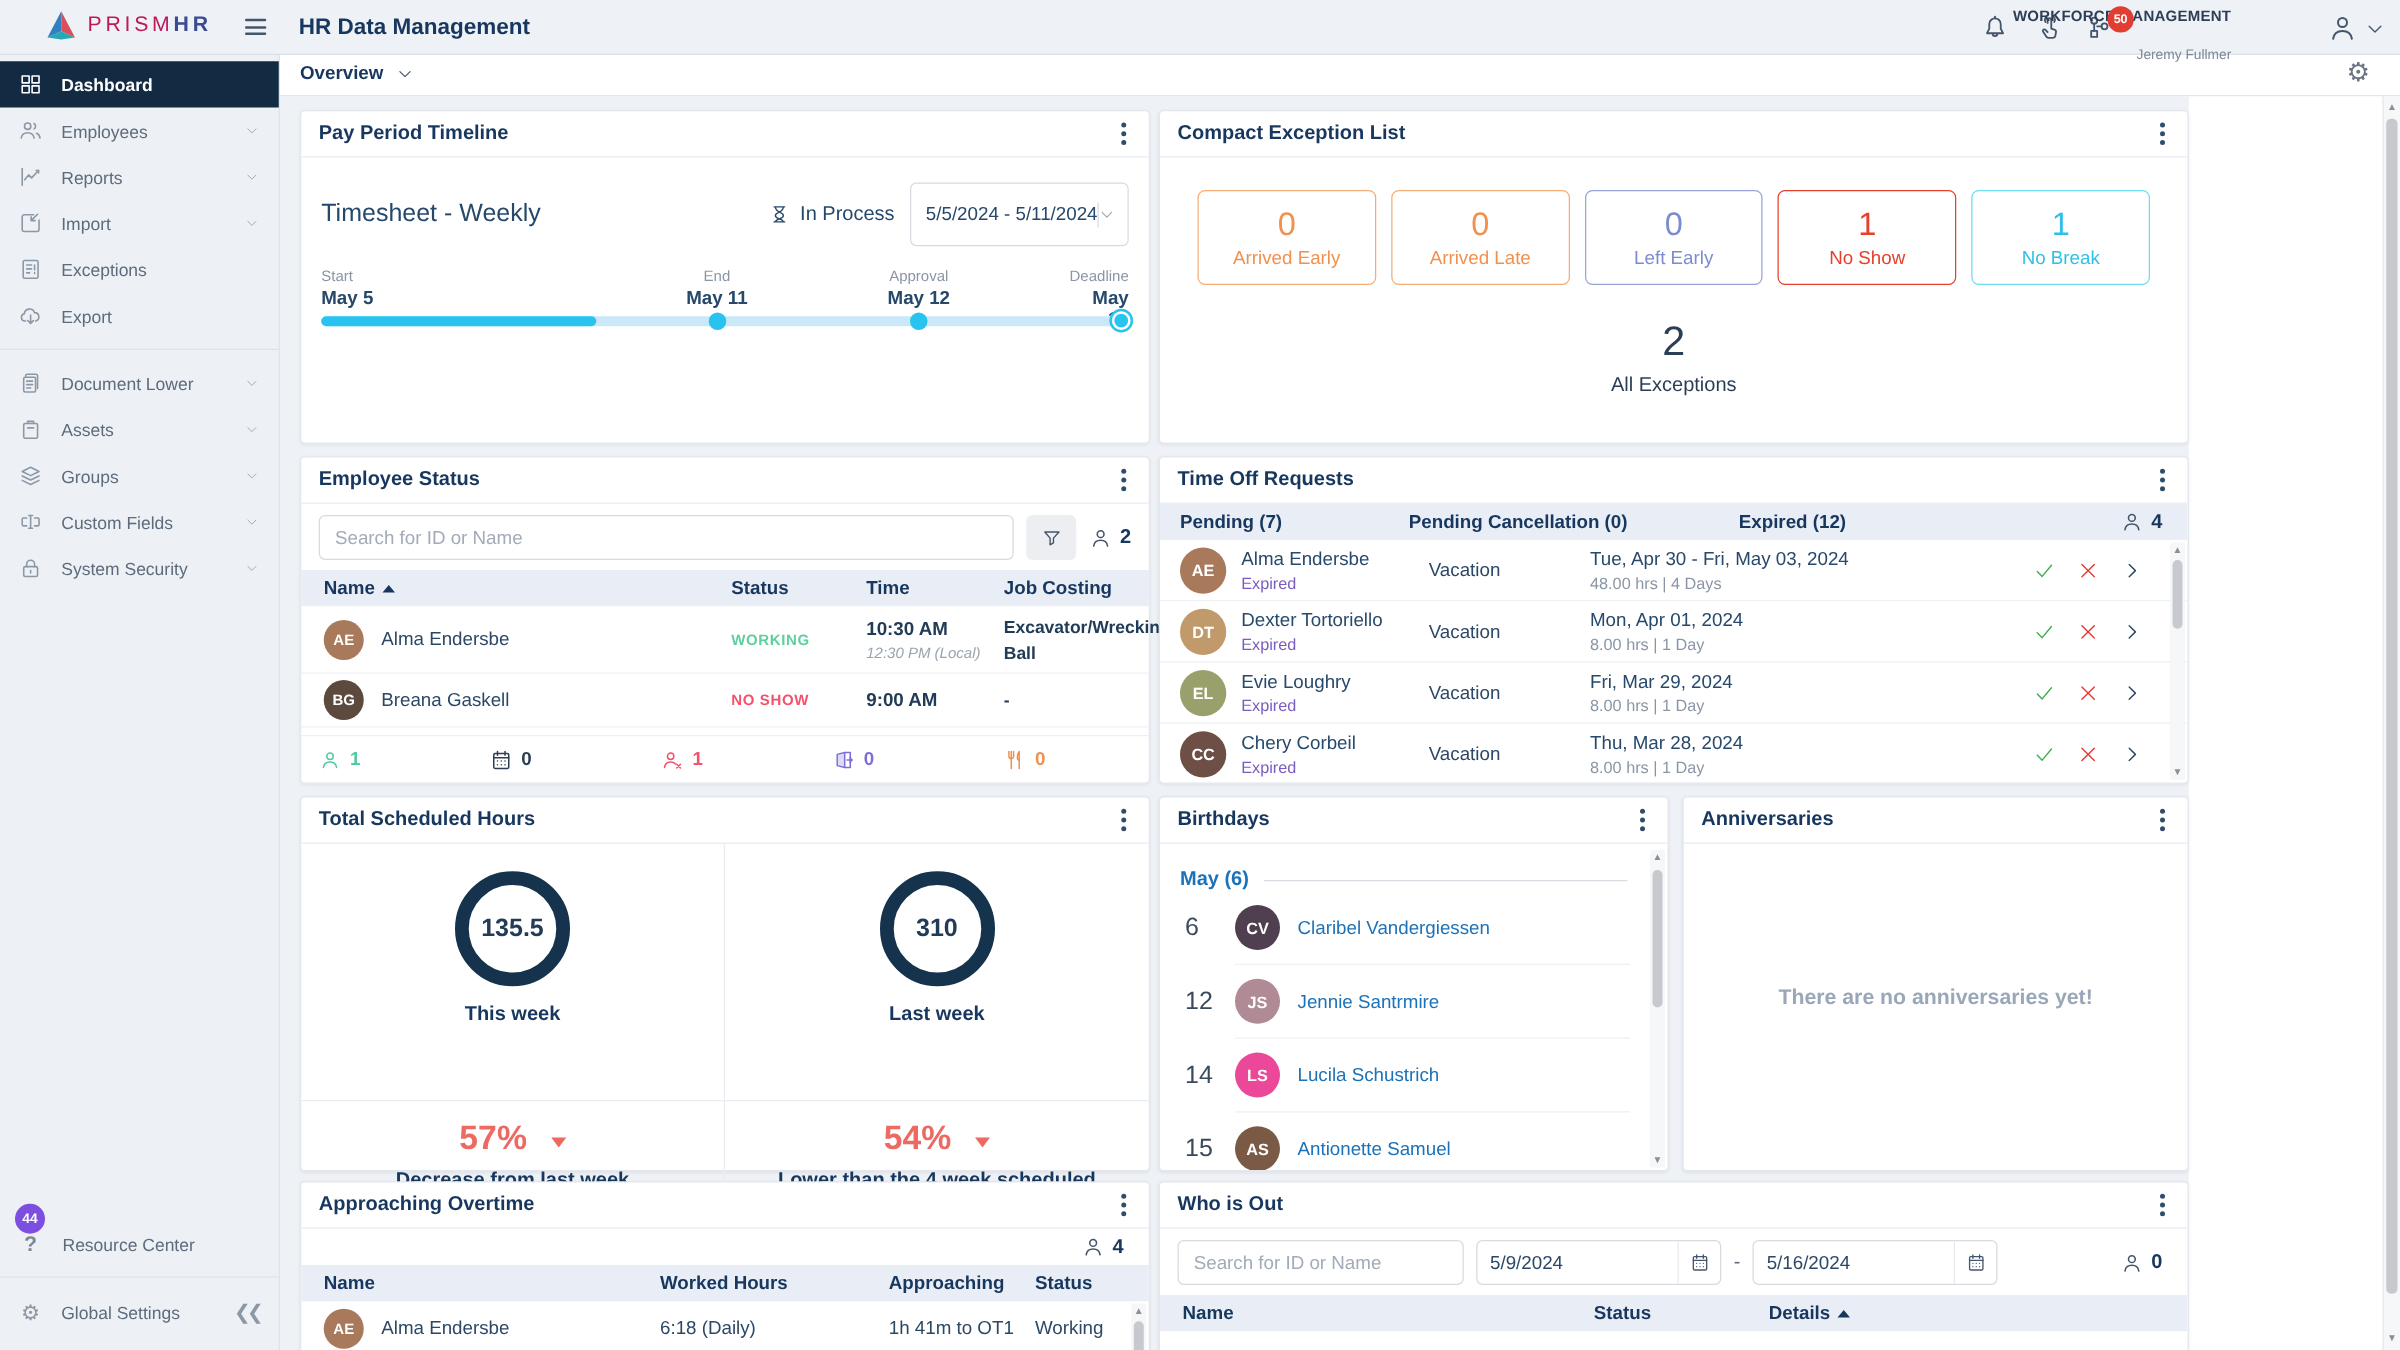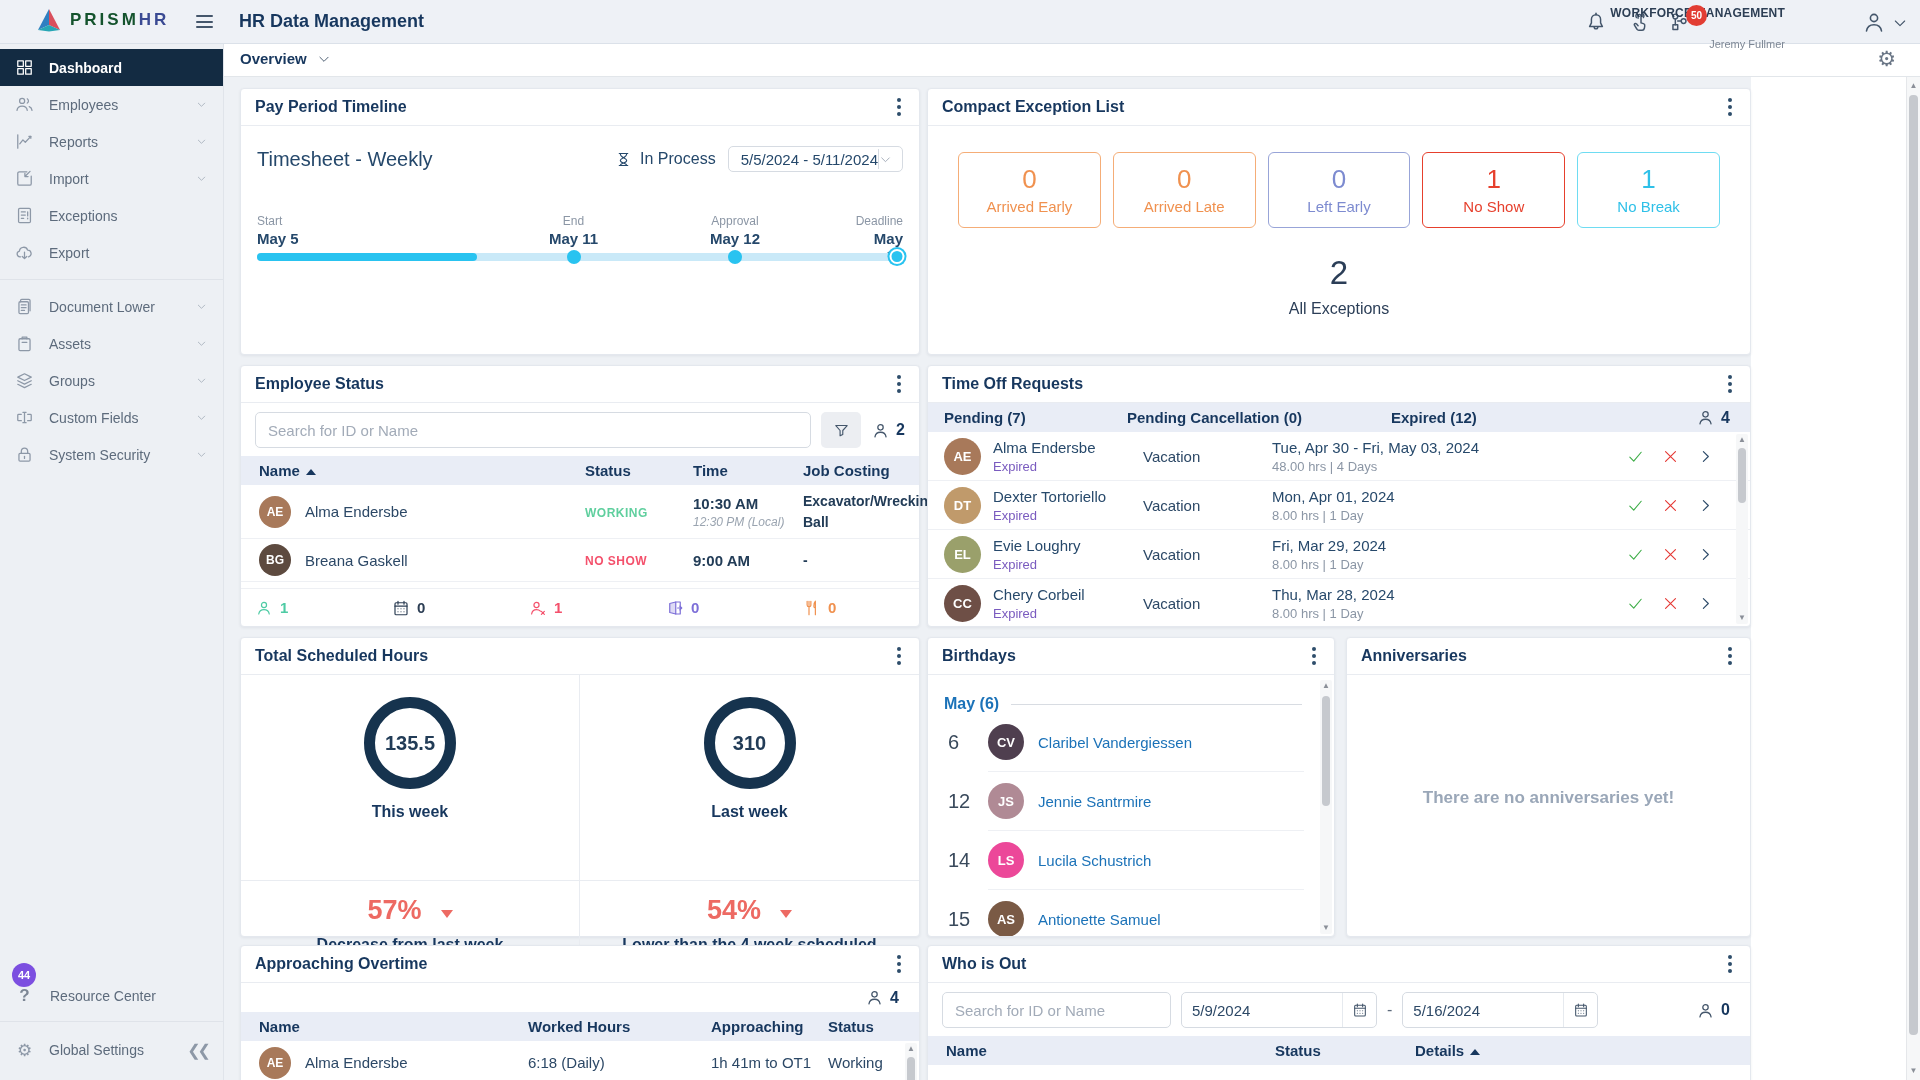--- a/index.html
+++ b/index.html
@@ -3,21 +3,21 @@
 <meta charset="utf-8">
 <style>
   *{box-sizing:border-box;margin:0;padding:0}
   html,body{width:1920px;height:1080px;overflow:hidden}
   body{font-family:"Liberation Sans",sans-serif;background:#fff;position:relative;color:#2c4866}
   svg.ic{fill:none;stroke:currentColor;stroke-width:1.6;stroke-linecap:round;stroke-linejoin:round}
 
   
   .topbar{position:absolute;left:0;top:0;width:1920px;height:44px;background:#eef1f6;border-bottom:1px solid #dbe1e9;z-index:30}
   .logo{position:absolute;left:36px;top:8px;display:flex;align-items:center;gap:8px}
-  .logo .prism{font-size:17px;letter-spacing:3px;color:#14532d;font-weight:700}
+  .logo .prism{font-size:17px;letter-spacing:3px;color:#be185d;font-weight:400}
   .logo .hr{font-size:17px;letter-spacing:3px;color:#3a4a93;font-weight:bold;margin-left:-8px}
   .hamburger{position:absolute;left:196px;top:13px;width:17px;height:17px;display:flex;flex-direction:column;justify-content:space-between;padding:2px 0;cursor:pointer}
   .hamburger span{display:block;height:2px;background:#44566b;border-radius:1px}
   .apptitle{position:absolute;left:239px;top:11px;font-size:18px;font-weight:bold;color:#17375e}
   .tb-ic{position:absolute;top:11px;width:22px;height:22px;color:#44566b;cursor:pointer}
   .tb-badge{position:absolute;left:1686px;top:5px;min-width:21px;height:21px;border-radius:11px;background:#e23d33;color:#fff;font-size:10px;font-weight:bold;display:flex;align-items:center;justify-content:center;padding:0 4px;z-index:2}
   .tb-org{position:absolute;right:135px;top:6px;text-align:right}
   .tb-org .org{font-size:12px;font-weight:bold;color:#2c3e54;letter-spacing:.2px}
   .tb-org .usr{font-size:11px;color:#7d8795;margin-top:18px}
 
@@ -53,21 +53,21 @@
   .card-title{font-size:16px;font-weight:bold;color:#17375e}
   .kebab{display:flex;flex-direction:column;gap:3px;padding:4px;cursor:pointer}
   .kebab i{width:4px;height:4px;border-radius:50%;background:#2e4d6b}
 
   
   .pp-row{display:flex;align-items:center;justify-content:space-between;padding:20px 16px 0 16px}
   .pp-sheet{font-size:20px;color:#25486b}
   .pp-right{display:flex;align-items:center;gap:12px}
   .pp-status{display:flex;align-items:center;gap:8px;font-size:16px;color:#25486b}
   .pp-status svg{width:17px;height:17px;color:#25486b}
-  .pp-select{display:flex;align-items:center;border:1px solid #d6dbe2;border-radius:5px;height:26px;padding:0 10px 0 12px;font-size:15px;color:#25486b;cursor:pointer}
+  .pp-select{display:flex;align-items:center;border:1px solid #d6dbe2;border-radius:5px;height:51px;padding:0 10px 0 12px;font-size:15px;color:#25486b;cursor:pointer}
   .pp-select .vr{width:1px;height:20px;background:#d6dbe2}
   .pp-select svg{width:13px;height:13px;color:#9aa4b1}
   .timeline{position:absolute;left:16px;right:16px;top:125px;height:60px}
   .tl-track{position:absolute;left:0;right:0;top:39px;height:8px;border-radius:4px;background:#c9e9f8}
   .tl-fill{position:absolute;left:0;top:39px;height:8px;border-radius:4px;background:#29c3f0;width:34%}
   .tl-dot{position:absolute;top:36px;width:14px;height:14px;border-radius:50%;background:#29c3f0;transform:translateX(-50%)}
   .tl-dot.end{background:#29c3f0;border:2px solid #fff;box-shadow:0 0 0 2px #29c3f0;width:15px;height:15px;top:35px}
   .tl-ms{position:absolute;top:0;transform:translateX(-50%);text-align:center}
   .tl-ms.first{transform:none;text-align:left}
   .tl-ms.last{transform:translateX(-100%);text-align:right}

